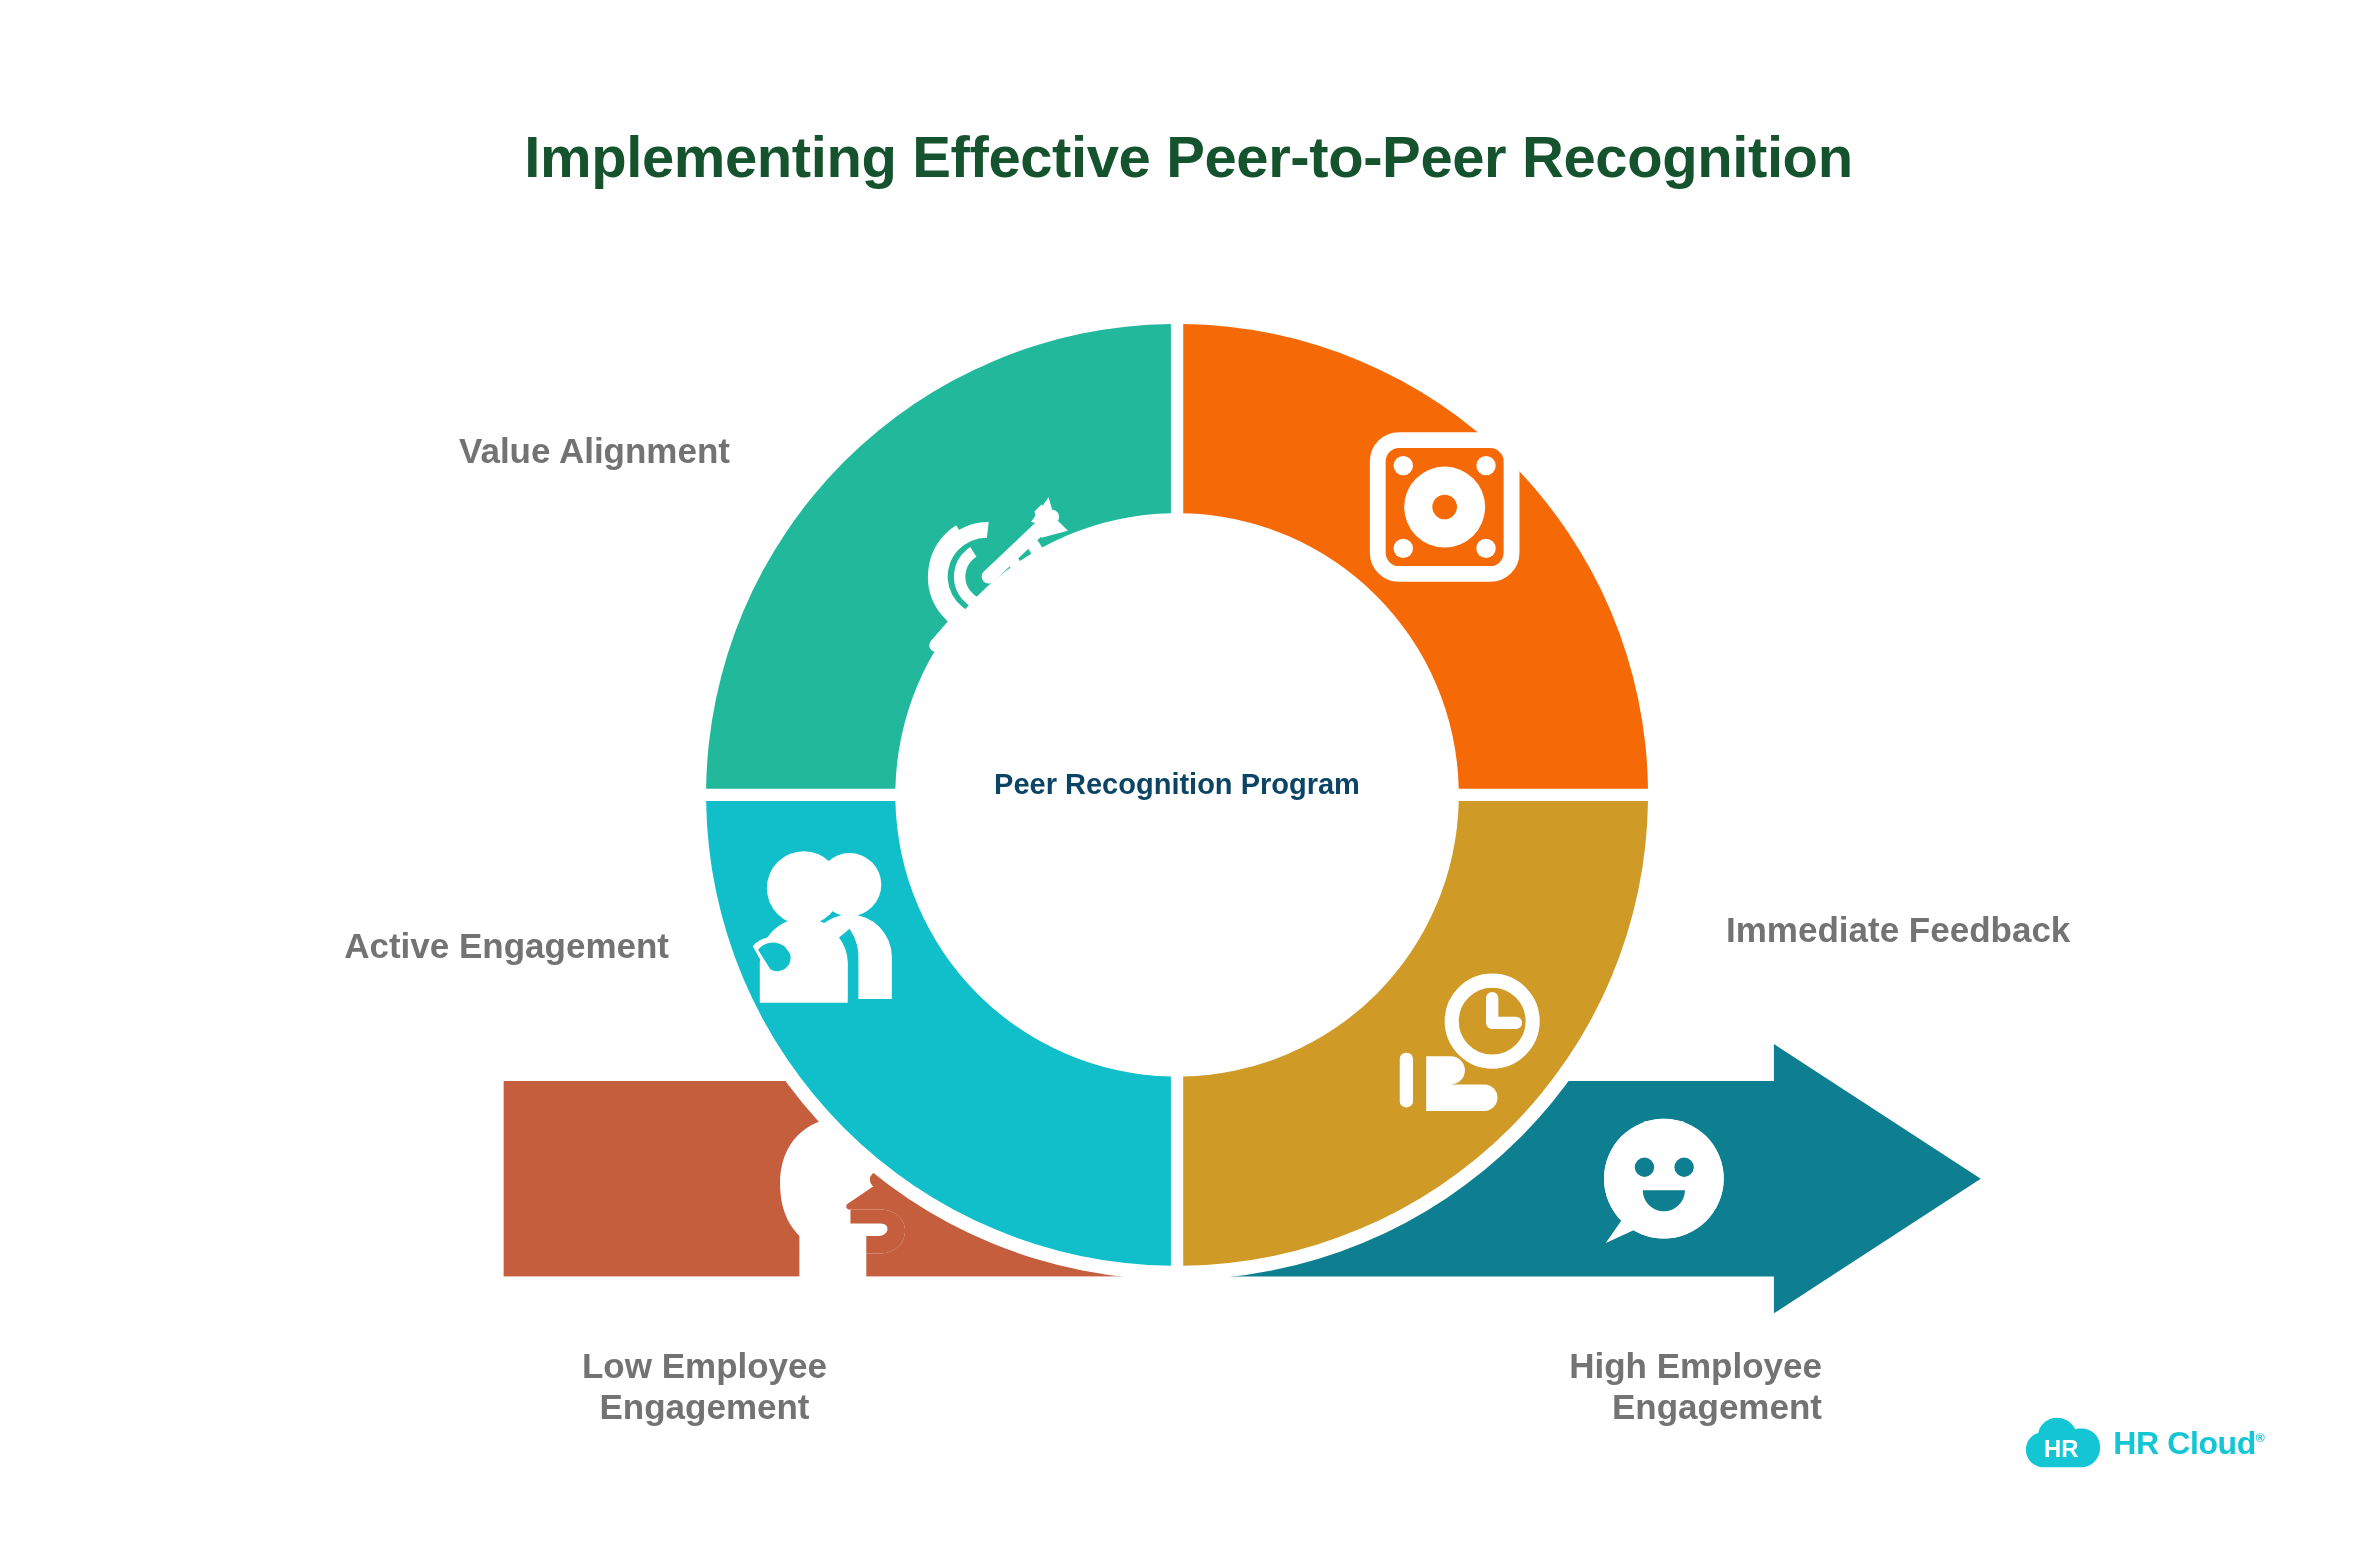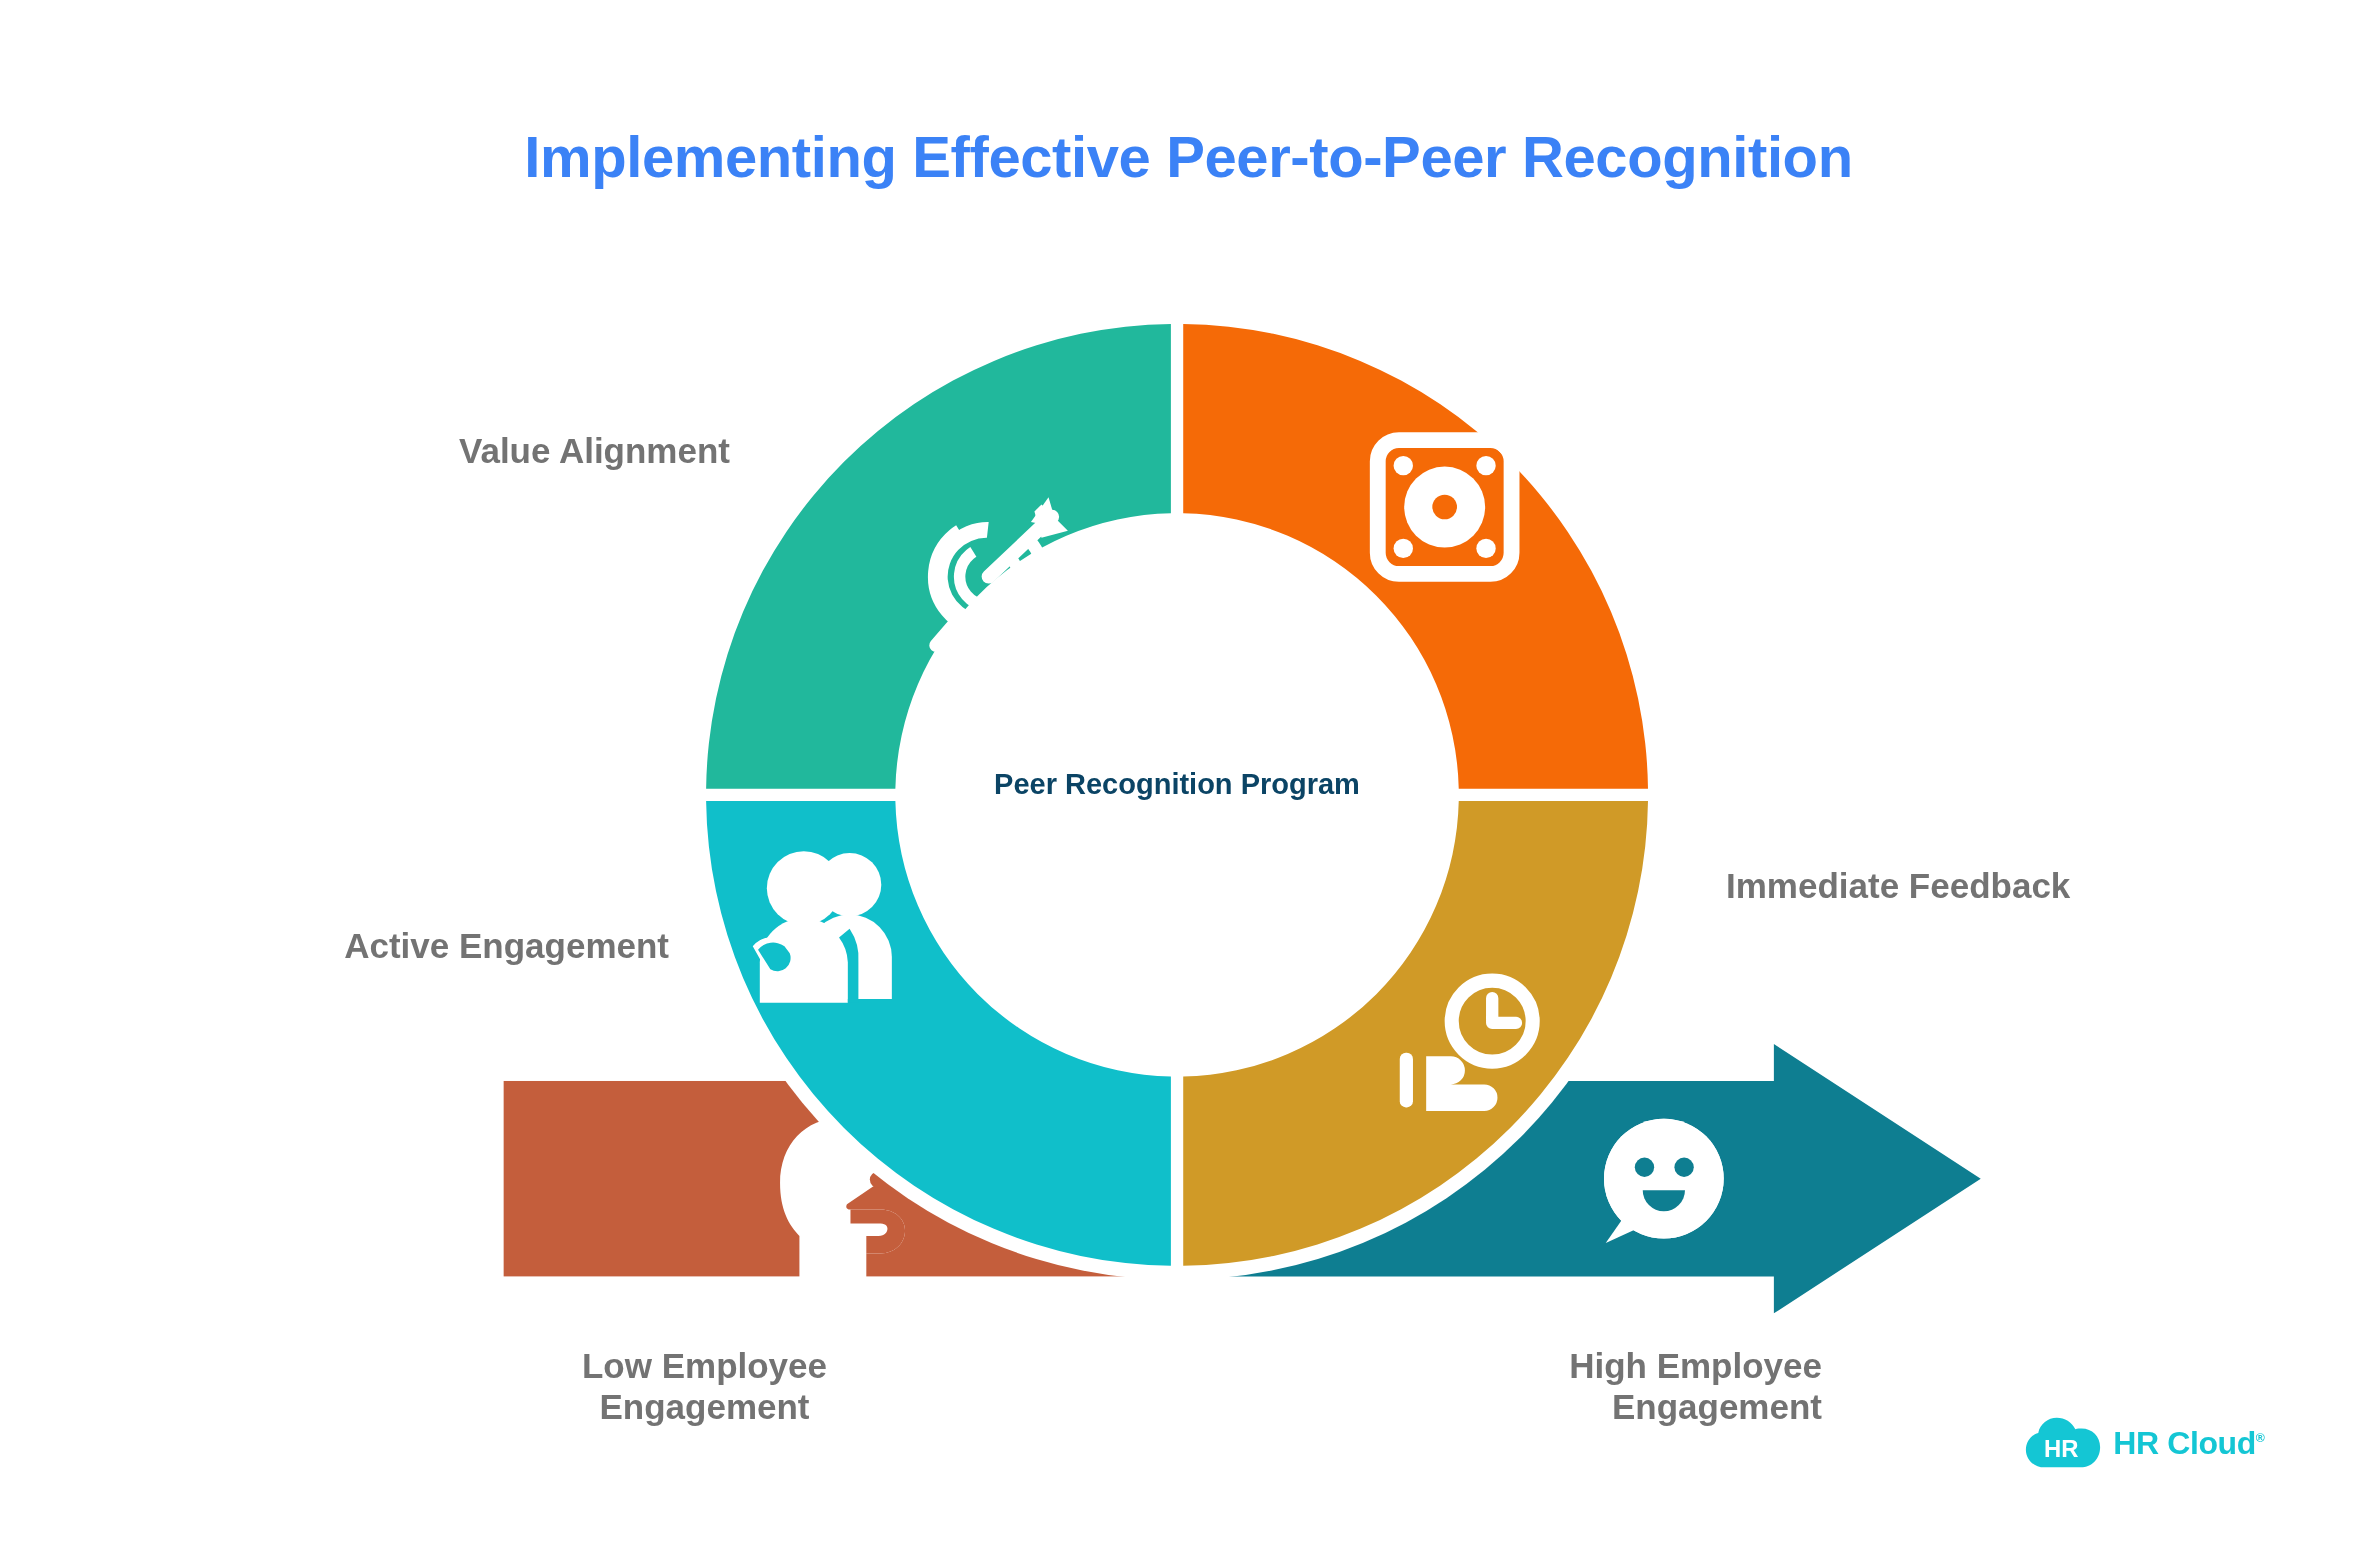--- a/index.html
+++ b/index.html
@@ -18,21 +18,21 @@
     overflow: hidden;
   }
   #title {
     position: absolute;
     left: 0;
     top: 123px;
     width: 2377px;
     text-align: center;
     font-size: 58px;
     font-weight: 700;
-    color: #3b82f6;
+    color: #14532d;
     letter-spacing: -0.4px;
     font-family: "Liberation Sans", sans-serif;
   }
   .label {
     position: absolute;
     font-size: 35px;
     font-weight: 700;
     color: #737373;
     white-space: nowrap;
     font-family: "Liberation Sans", sans-serif;
@@ -48,21 +48,21 @@
     top: 925px;
     text-align: right;
   }
   #label-public-ack {
     left: 1633px;
     top: 430px;
     text-align: left;
   }
   #label-immediate-feedback {
     left: 1726px;
-    top: 865px;
+    top: 909px;
     text-align: left;
   }
   #label-low-engagement {
     left: 555px;
     top: 1345px;
     width: 299px;
     text-align: center;
     white-space: normal;
   }
   #label-high-engagement {

